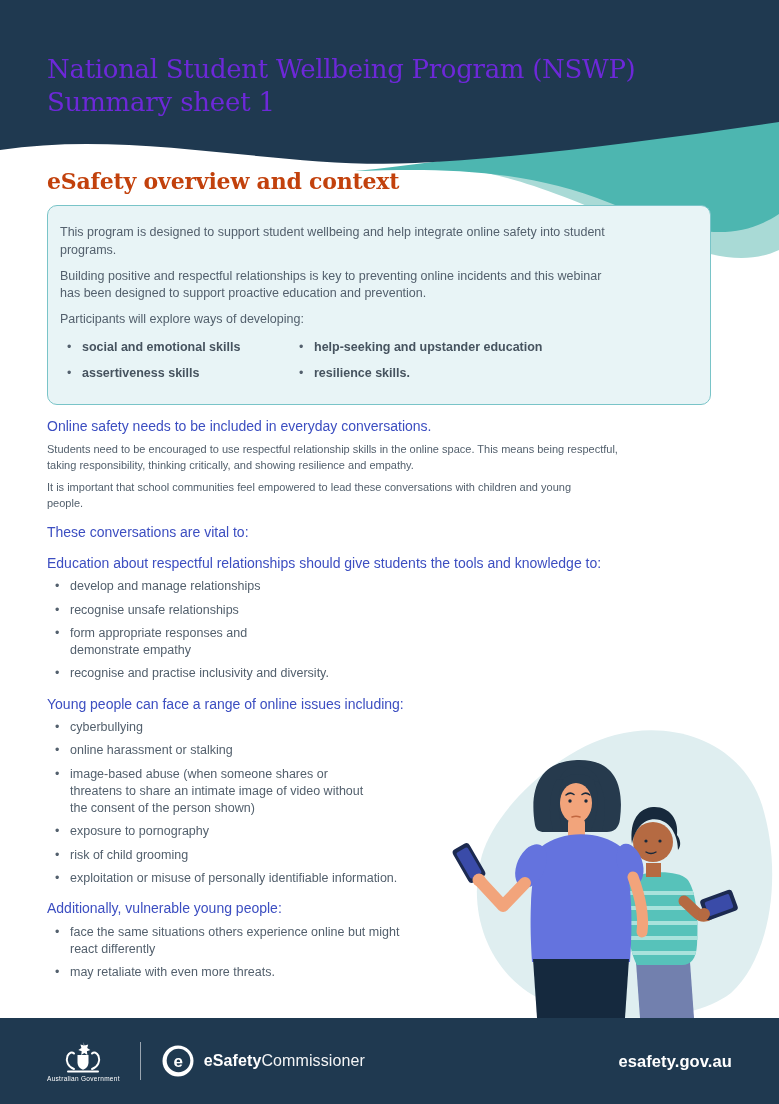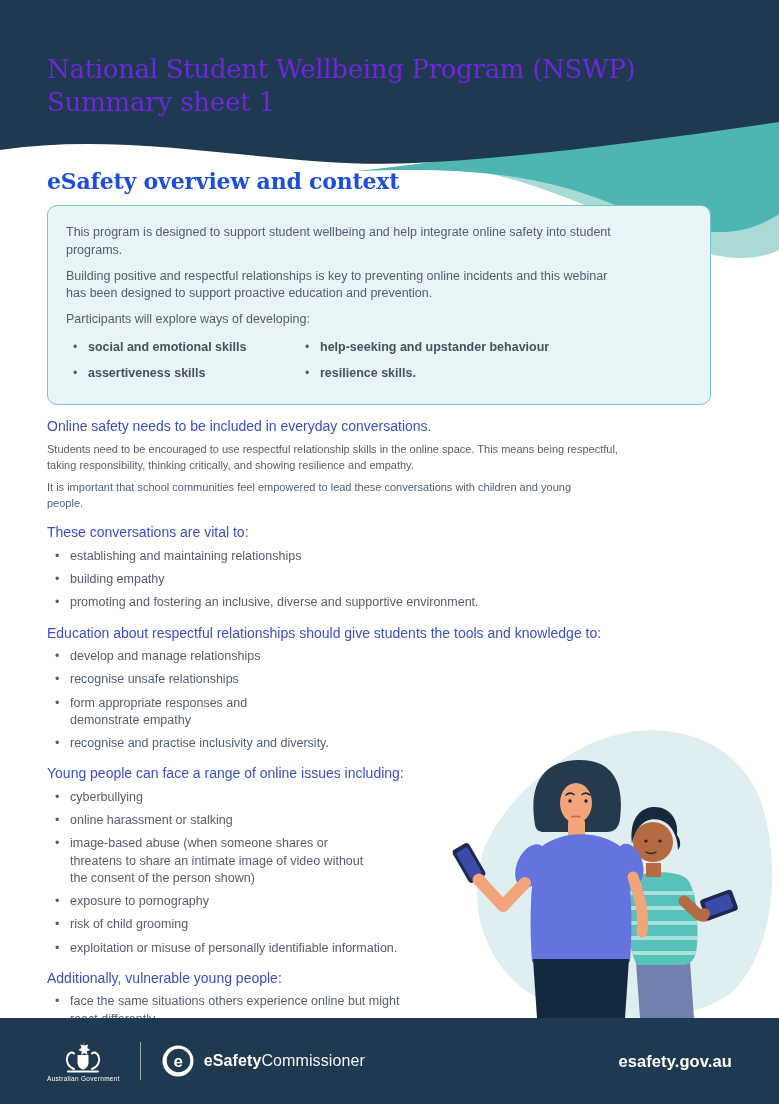--- a/index.html
+++ b/index.html
@@ -21,29 +21,29 @@
     line-height: 1.28;
   }
   .title-line1 { font-size: 26px; font-weight: 400; letter-spacing: -0.3px; }
   .title-line2 { font-size: 26px; font-weight: 400; letter-spacing: -0.2px; }
 
   
   .content { position: absolute; left: 47px; top: 168px; width: 668px; z-index: 2; }
 
   .overview-heading {
     font-family: "DejaVu Serif", serif;
-    font-weight: 700; font-size: 22px; color: #1d4ed8;
+    font-weight: 700; font-size: 22px; color: #c2410c;
     margin: 0 0 11px 0; letter-spacing: -0.2px;
   }
 
   .info-box {
     border: 1.5px solid #79c4c8;
     background: #e8f4f6;
     border-radius: 10px;
-    padding: 10px 18px 11px 18px;
+    padding: 10px 18px 11px 12px;
     width: 664px;
   }
   .info-box p {
     font-size: 12.5px; color: #53606d; line-height: 1.42;
     margin: 8px 0; max-width: 560px;
   }
   .skills-row { display: flex; margin: 10px 0 2px 0; }
   .skills-col { list-style: none; margin: 0; padding: 0; }
   .skills-col.first { width: 232px; }
   .skills-col li {
@@ -117,36 +117,31 @@
   <div class="info-box">
     <p>This program is designed to support student wellbeing and help integrate online safety into student programs.</p>
     <p>Building positive and respectful relationships is key to preventing online incidents and this webinar has been designed to support proactive education and prevention.</p>
     <p>Participants will explore ways of developing:</p>
     <div class="skills-row">
       <ul class="skills-col first">
         <li>social and emotional skills</li>
         <li>assertiveness skills</li>
       </ul>
       <ul class="skills-col">
-        <li>help-seeking and upstander behaviour</li>
+        <li>help-seeking and upstander education</li>
         <li>resilience skills.</li>
       </ul>
     </div>
   </div>
 
   <h2 class="section-heading">Online safety needs to be included in everyday conversations.</h2>
   <p class="body w590">Students need to be encouraged to use respectful relationship skills in the online space. This means being respectful, taking responsibility, thinking critically, and showing resilience and empathy.</p>
   <p class="body w540">It is important that school communities feel empowered to lead these conversations with children and young people.</p>
 
   <h2 class="section-heading">These conversations are vital to:</h2>
-  <ul class="bullets">
-    <li>establishing and maintaining relationships</li>
-    <li>building empathy</li>
-    <li>promoting and fostering an inclusive, diverse and supportive environment.</li>
-  </ul>
 
   <h2 class="section-heading">Education about respectful relationships should give students the tools and knowledge to:</h2>
   <ul class="bullets">
     <li>develop and manage relationships</li>
     <li>recognise unsafe relationships</li>
     <li class="w205">form appropriate responses and demonstrate empathy</li>
     <li>recognise and practise inclusivity and diversity.</li>
   </ul>
 
   <h2 class="section-heading">Young people can face a range of online issues including:</h2>

